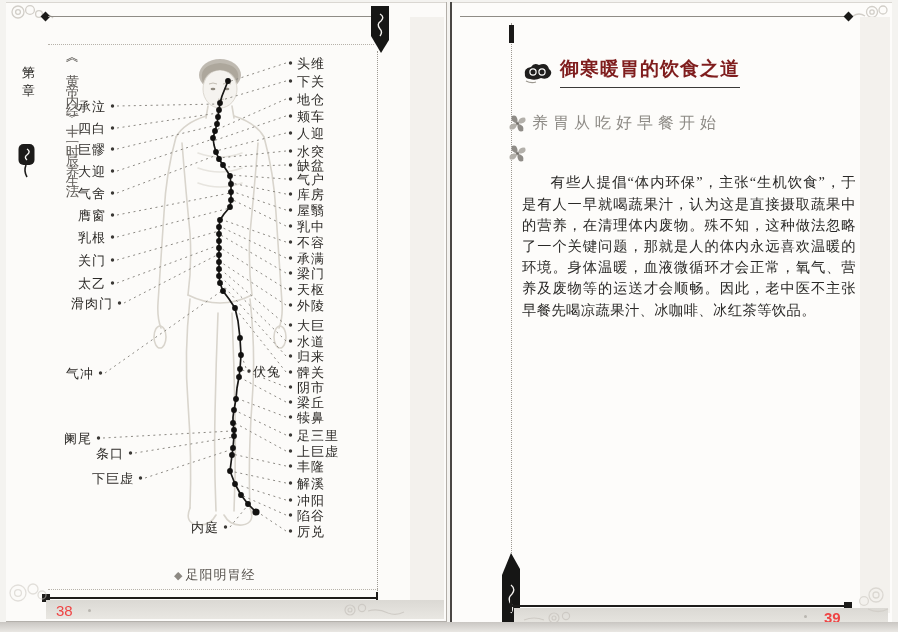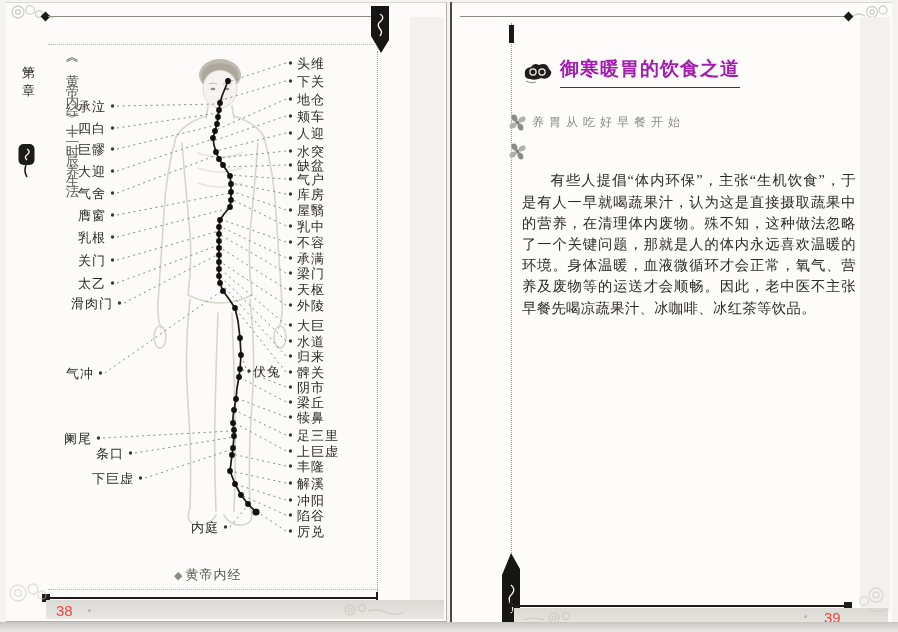--- a/index.html
+++ b/index.html
@@ -38,24 +38,24 @@
   .bullet{fill:#3a3835;}
   .lbl{font:13px "Liberation Serif","DejaVu Serif",serif;fill:#2c2a27;letter-spacing:1px;}
   .meridian{fill:none;stroke:#181715;stroke-width:1.7;stroke-linejoin:round;}
   .dot{fill:#121110;}
   .fig{stroke:#d9d5cd;stroke-width:1.6;fill:none;stroke-linecap:round;}
   .tab-ornament{position:absolute;}
   
   .article{position:absolute;left:70px;top:40px;width:334px;}
   .title-row{margin:0 0 13px 0;display:flex;align-items:center;}
   .title-icon{margin-right:6px;flex:0 0 auto;}
-  .page-title{font:bold 19px "Liberation Sans","DejaVu Sans",sans-serif;color:#a21caf;
+  .page-title{font:bold 19px "Liberation Sans","DejaVu Sans",sans-serif;color:#7f1d1d;
        letter-spacing:1px;border-bottom:1.5px solid #3b3a38;padding-bottom:5px;display:inline-block;}
   .subheading{display:flex;align-items:center;margin:10px 0 9px -14px;
-       font-size:12px;color:#8e8b86;letter-spacing:5px;}
+       font-size:16px;color:#8e8b86;letter-spacing:5px;}
   .subheading svg{margin-right:5px;flex:0 0 auto;}
   .article p{margin:0;font-size:14.3px;line-height:21.2px;color:#2a2927;
        text-align:justify;text-indent:2em;letter-spacing:.4px;}
 </style>
 </head>
 <body>
 
 <div class="spread">
 
   <div class="page page-left">
@@ -298,21 +298,21 @@
           <circle cx="284.5" cy="512" r="1.7" class="bullet"></circle>
           <text x="291" y="512" dy="0.35em" class="lbl">陷谷</text>
           <circle cx="284.5" cy="528" r="1.7" class="bullet"></circle>
           <text x="291" y="528" dy="0.35em" class="lbl">厉兑</text>
           <circle cx="243" cy="368" r="1.7" class="bullet"></circle>
           <text x="247" y="368" dy="0.35em" class="lbl">伏兔</text>
         </g>
     </svg>
 
     <div class="caption">
-      <span class="bullet-diamond">◆</span><span>黄帝内经</span>
+      <span class="bullet-diamond">◆</span><span>足阳明胃经</span>
     </div>
 
     <div class="dotted-h" style="left:42px;top:586px;width:330px;"></div>
 
     <div class="footer-square" style="left:36px;top:591px;"></div>
     <div class="footer-line" style="left:40px;top:594px;width:332px;"></div>
     <div class="footer-tick" style="left:370px;top:589px;"></div>
     <div class="footer-band" style="left:40px;top:597px;width:398px;"></div>
     <svg class="corner-cloud" style="left:330px;top:599px;" width="70" height="16" viewBox="0 0 70 16">
       <g fill="none" stroke="#cac6c0" stroke-width="1.2">
@@ -401,21 +401,21 @@
     <div class="footer-square" style="left:392px;top:599px;"></div>
     <div class="footer-band" style="left:62px;top:605px;width:374px;"></div>
     <svg class="corner-cloud" style="left:70px;top:607px;" width="70" height="16" viewBox="0 0 70 16">
       <g fill="none" stroke="#cac6c0" stroke-width="1.2">
         <path d="M2 10 q10 -4 20 0"></path>
           <circle cx="32" cy="8" r="5"></circle>
           <circle cx="32" cy="8" r="2"></circle>
           <circle cx="44" cy="6" r="3.6"></circle>
       </g>
     </svg>
-    <div class="page-num" style="left:372px;top:606px;">39</div>
+    <div class="page-num" style="left:372px;top:606px;font-weight:bold;">39</div>
     <div class="footer-dot" style="left:352px;top:612px;"></div>
     <svg class="corner-cloud" style="left:404px;top:580px;opacity:.6;" width="36" height="34" viewBox="0 0 36 34">
       <g fill="none" stroke="#ccc8c1" stroke-width="1.3">
         <circle cx="20" cy="12" r="7"></circle>
           <circle cx="20" cy="12" r="3"></circle>
           <circle cx="8" cy="18" r="4.4"></circle>
           <path d="M12 26 q10 5 20 0"></path>
       </g>
     </svg>
   </div>

